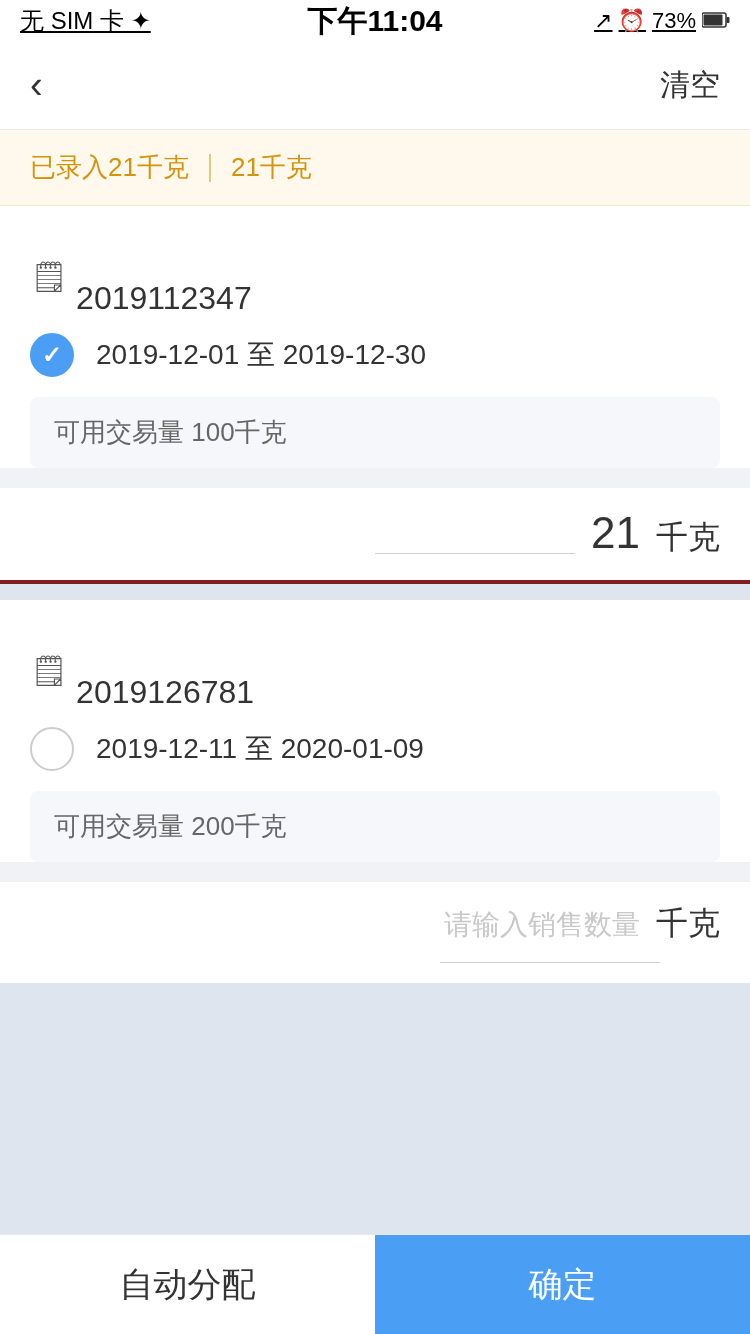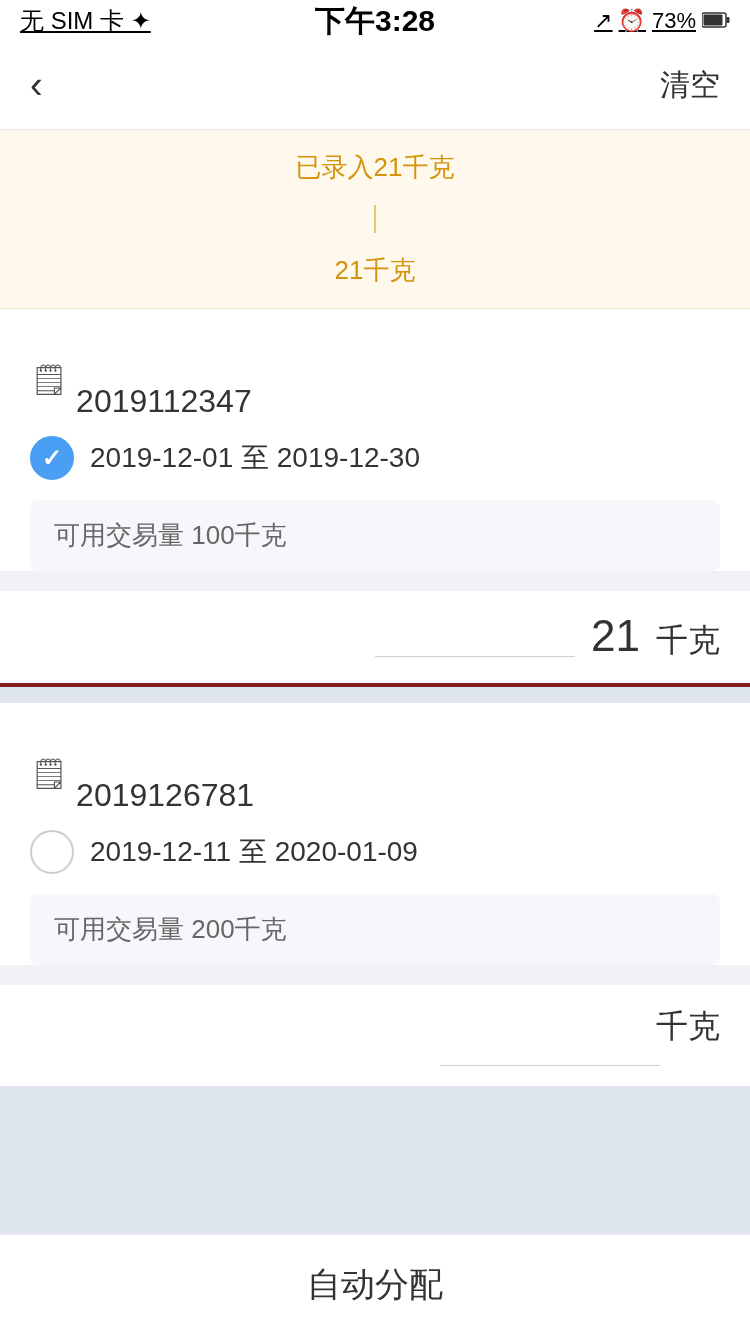--- a/index.html
+++ b/index.html
@@ -76,21 +76,20 @@
     }
 
     
     .info-banner {
       background: #fef9ec;
       padding: 20px 30px;
       display: flex;
       align-items: center;
       gap: 20px;
       border-bottom: 1px solid #f5e9c5;
-      flex-direction: column;
     }
     .info-item {
       font-size: 26px;
       color: #d4930a;
     }
     .info-divider {
       width: 2px;
       height: 28px;
       background: #e5c97a;
     }
@@ -113,21 +112,21 @@
     }
     .batch-id {
       font-size: 32px;
       font-weight: 500;
       color: #333;
       margin-top: 44px;
     }
     .batch-date-row {
       display: flex;
       align-items: center;
-      gap: 16px;
+      gap: 22px;
       margin-bottom: 20px;
       text-align: right;
     }
     .radio-btn {
       width: 44px;
       height: 44px;
       border-radius: 50%;
       border: 2px solid #ccc;
       background: #fff;
       flex-shrink: 0;
@@ -253,21 +252,21 @@
       outline: none;
     }
   </style>
 </head>
 <body>
 
 <div class="status-bar" style="position:relative;">
   <div class="status-left">
     <span>无 SIM 卡 ✦</span>
   </div>
-  <div class="status-center">下午3:28</div>
+  <div class="status-center">下午11:04</div>
   <div class="status-right">
     <span>↗</span>
     <span>⏰</span>
     <span>73%</span>
     <span>
       <svg width="28" height="16" viewBox="0 0 28 16">
         <rect x="0" y="1" width="24" height="14" rx="2" ry="2" fill="none" stroke="#333" stroke-width="1.5"></rect>
         <rect x="24.5" y="5" width="3" height="6" rx="1" fill="#333"></rect>
         <rect x="1.5" y="2.5" width="19" height="11" rx="1" fill="#333"></rect>
       </svg>
@@ -313,22 +312,24 @@
   </div>
   <div class="batch-date-row">
     <div class="radio-btn"></div>
     <span class="batch-date">2019-12-11 至 2020-01-09</span>
   </div>
   <div class="available-qty-box">可用交易量 200千克</div>
 </div>
 
 <div style="background:#fff; padding: 20px 30px; display:flex; align-items:baseline; justify-content:flex-end; gap:16px; flex-direction:column;">
   <div style="display:flex; align-items:baseline; justify-content:flex-end; width:100%; gap:16px;">
+    <input type="text" class="qty-input" placeholder="请输入销售数量" style="">
     <span class="input-unit">千克</span>
   </div>
   <div style="height:1px; background:#d0d0d0; width:220px; align-self:flex-end; margin-right:60px;"></div>
 </div>
 
 <div class="empty-area" style="min-height:430px;"></div>
 
 <div class="bottom-bar">
   <button class="btn-auto">自动分配</button>
+  <button class="btn-confirm">确定</button>
 </div>
 
 </body></html>

